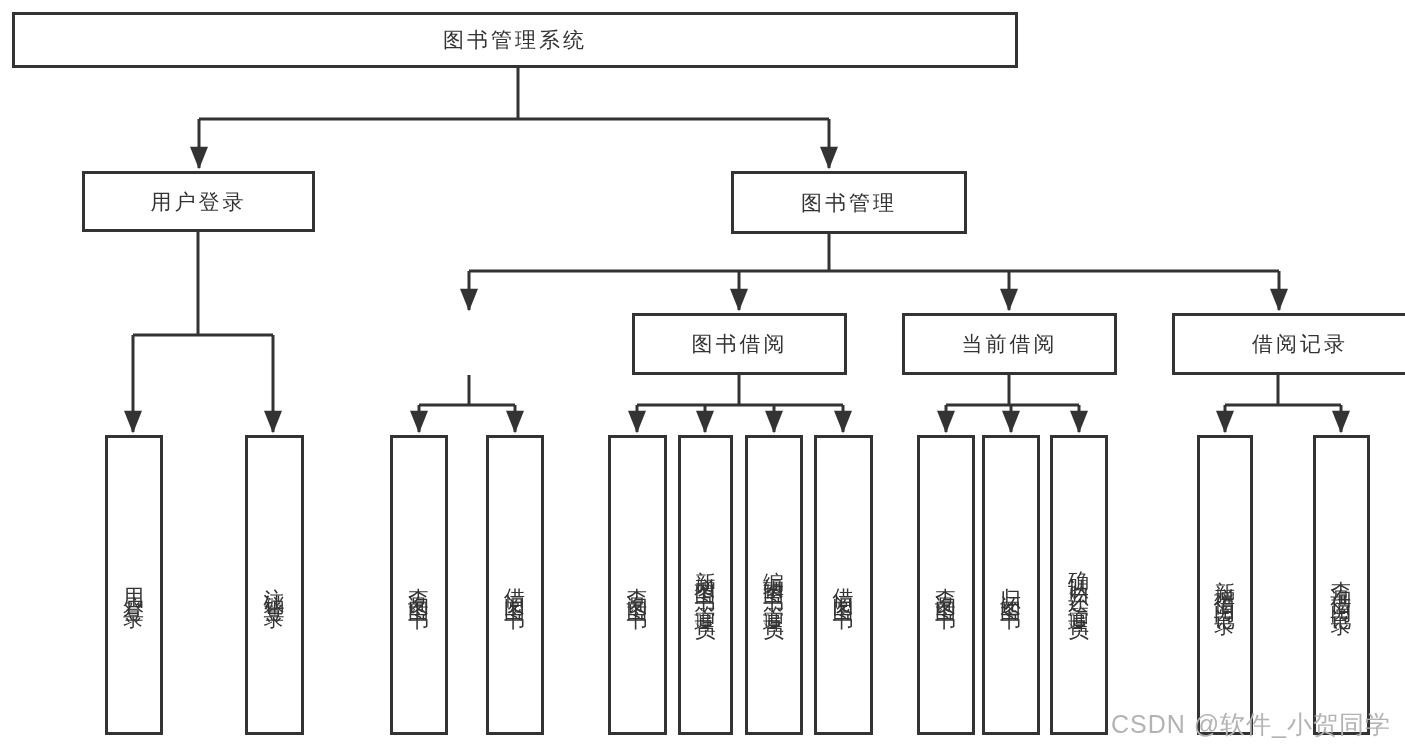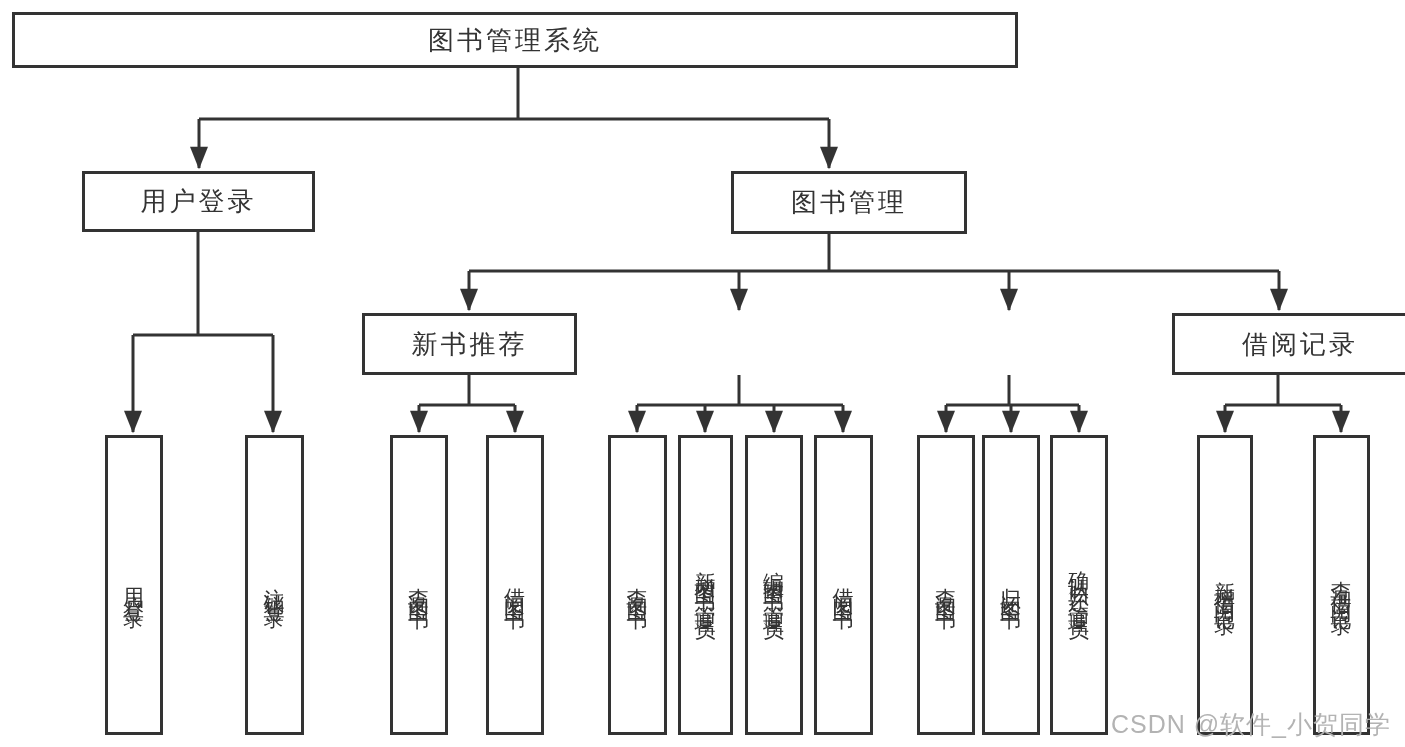--- a/index.html
+++ b/index.html
@@ -5,21 +5,21 @@
   html,body{margin:0;padding:0;background:#ffffff;}
   .canvas{
     position:relative;width:1405px;height:747px;background:#ffffff;
     font-family:"Liberation Sans","DejaVu Sans",sans-serif;color:#333333;overflow:hidden;
   }
   .wires{position:absolute;left:0;top:0;width:1405px;height:747px;}
   .box{
     position:absolute;border:3px solid #333333;background:#ffffff;
     display:flex;align-items:center;justify-content:center;box-sizing:border-box;z-index:2;
   }
-  .hbox{font-size:26px;letter-spacing:3px;white-space:nowrap;}
+  .hbox{font-size:21px;letter-spacing:3px;white-space:nowrap;}
   .leaf span{
     writing-mode:vertical-rl;letter-spacing:7px;font-size:21px;line-height:1.1;
     white-space:nowrap;
   }
   
   #n-root{left:12px;top:12px;width:1006px;height:56px;}
   #n-l2-user-login{left:82px;top:171px;width:233px;height:61px;}
   #n-l2-book-mgmt{left:711px;top:171px;width:236px;height:63px;margin-left:20px;}
   #n-l3-new-book{left:362px;top:313px;width:215px;height:62px;}
   #n-l3-book-borrow{left:632px;top:313px;width:215px;height:62px;}
@@ -97,21 +97,22 @@
       <path d="M1225,405 V432" marker-end="url(#arw)"></path>
       <path d="M1341,405 V432" marker-end="url(#arw)"></path>
     </g>
   </svg>
 
   <div class="box hbox" id="n-root">图书管理系统</div>
 
   <div class="box hbox" id="n-l2-user-login">用户登录</div>
   <div class="box hbox" id="n-l2-book-mgmt">图书管理</div>
 
-  <div class="box hbox" id="n-l3-new-book">新书推荐</div>
+  <div class="box hbox" id="n-l3-book-borrow">图书借阅</div>
+  <div class="box hbox" id="n-l3-current-borrow">当前借阅</div>
   <div class="box hbox" id="n-l3-borrow-record">借阅记录</div>
 
   <div class="box leaf" id="n-c1">
     <span>用户登录</span>
   </div>
   <div class="box leaf" id="n-c2">
     <span>注销登录</span>
   </div>
   <div class="box leaf" id="n-c3">
     <span>查询图书</span>

